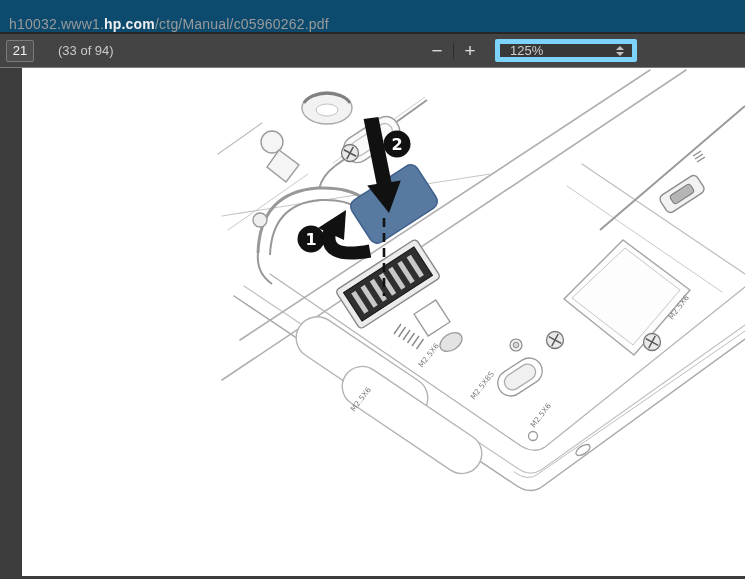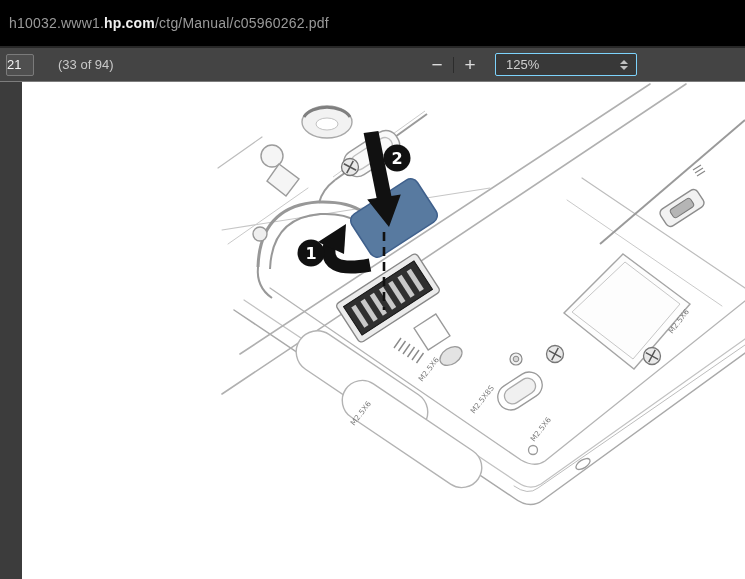--- a/index.html
+++ b/index.html
@@ -1,39 +1,39 @@
 <!DOCTYPE html>
 <html><head>
 <meta charset="utf-8">
 <style>
   * { margin:0; padding:0; box-sizing:border-box; }
   html,body { width:745px; height:579px; overflow:hidden; background:#3c3c3c;
               font-family:"Liberation Sans", sans-serif; }
   .viewer { position:relative; width:745px; height:579px; }
 
   
-  .url-bar { height:48px; background:#000000; border-bottom:2px solid #272727;
-             display:flex; align-items:center; padding-left:9px; }
+  .url-bar { height:34px; background:#0c4a6e; border-bottom:2px solid #272727;
+             display:flex; align-items:flex-end; padding-left:9px; }
   .url-text { font-size:14px; color:#9a9a9a; letter-spacing:.2px; white-space:nowrap; }
   .url-text .domain { color:#f0f0f0; font-weight:bold; }
 
   
   .toolbar { height:34px; background:#444444; border-bottom:1px solid #7d7d7d;
              display:flex; align-items:center; position:relative; }
   .page-input { width:28px; height:22px; margin-left:6px; background:#4f4f4f;
                 border:1px solid #7b7b7b; border-radius:2px; color:#f2f2f2;
-                font-size:13px; font-family:"Liberation Sans",sans-serif; }
+                font-size:13px; text-align:center; font-family:"Liberation Sans",sans-serif; }
   .page-count { color:#c9c9c9; font-size:13px; margin-left:24px; }
   .zoom-controls { position:absolute; left:424px; top:0; height:100%;
                    display:flex; align-items:center; }
   .zoom-btn { width:26px; height:26px; background:transparent; border:none; color:#dcdcdc;
               font-size:19px; line-height:24px; cursor:pointer; font-family:"Liberation Sans",sans-serif; }
   .zc-divider { width:1px; height:16px; background:#2c2c2c; margin:0 3px; }
   .zoom-select { width:142px; height:23px; margin-left:12px; background:#383838;
-                 border:1px solid #7dd3fc; border-radius:2px; display:flex;
+                 border:5px solid #7dd3fc; border-radius:2px; display:flex;
                  align-items:center; padding:0 8px 0 10px; cursor:pointer; }
   .zoom-select .zvalue { color:#cfcfcf; font-size:13px; flex:1; }
   .spinner { display:flex; flex-direction:column; gap:2px; align-items:center; }
   .tri-up   { width:0; height:0; border-left:4px solid transparent;
               border-right:4px solid transparent; border-bottom:4px solid #c2c2c2; }
   .tri-down { width:0; height:0; border-left:4px solid transparent;
               border-right:4px solid transparent; border-top:4px solid #c2c2c2; }
 
   
   .content { position:relative; height:508px; display:flex; }

